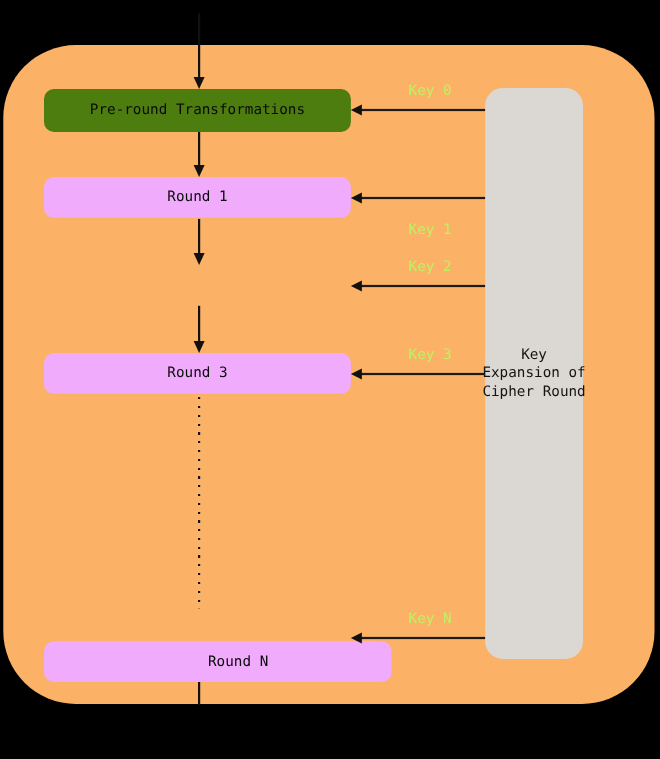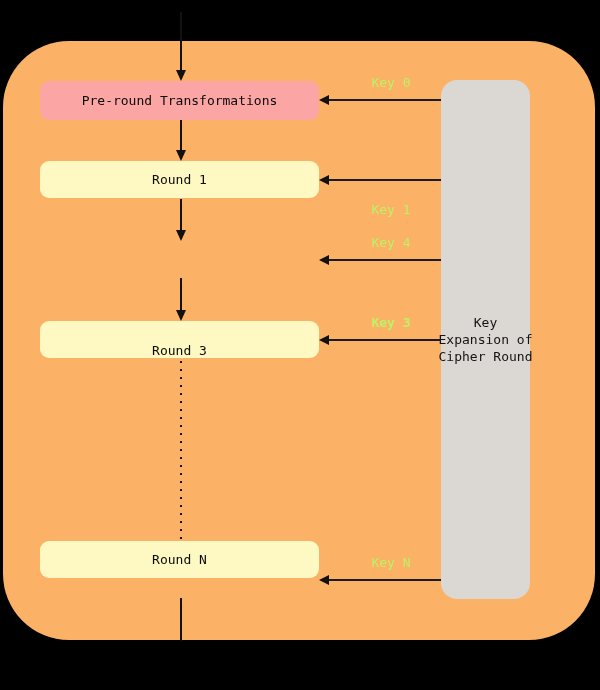--- a/index.html
+++ b/index.html
@@ -17,26 +17,26 @@
     display:flex;align-items:center;justify-content:center;
   }
   .keypanel-text{
     text-align:center;font-size:13px;line-height:17px;color:#141414;white-space:nowrap;
   }
   .node{
     position:absolute;left:40px;width:279px;border-radius:9px;
     display:flex;align-items:center;justify-content:center;
     font-size:13px;color:#0a0a0a;
   }
-  .node.pre{top:81px;height:39px;background:#fca5a5;}
-  .node.round{height:37px;background:#fef9c3;}
+  .node.pre{top:81px;height:39px;background:#4d7c0f;}
+  .node.round{height:37px;background:#f0abfc;}
   .n-r1{top:161px;}
   .n-r2{top:241px;}
-  .n-r3{top:321px;align-items:flex-end;}
-  .n-rn{top:541px;}
+  .n-r3{top:321px;}
+  .n-rn{top:583px;padding-left:37px;}
   .vline{position:absolute;left:180px;width:2px;background:#111;}
   .v-top{top:12px;height:58px;}
   .v-1{top:120px;height:31px;}
   .v-2{top:199px;height:32px;}
   .v-3{top:278px;height:33px;}
   .v-n{top:598px;height:43px;}
   .vdots{
     position:absolute;left:180px;top:361px;width:2px;height:192px;
     background:repeating-linear-gradient(180deg,#111 0 2px,transparent 2px 8px);
   }
@@ -51,21 +51,21 @@
   .arrow-left{
     position:absolute;left:319px;width:0;height:0;
     border-top:5px solid transparent;border-bottom:5px solid transparent;
     border-right:10px solid #111;
   }
   .al-0{top:95px;} .al-1{top:175px;} .al-2{top:255px;} .al-3{top:335px;} .al-n{top:575px;}
   .keylabel{
     position:absolute;left:349px;width:84px;text-align:center;
     font-size:13px;color:#bef264;white-space:nowrap;
   }
-  .kl-0{top:75px;} .kl-1{top:155px;margin-top:47px;} .kl-2{top:235px;} .kl-3{top:315px;font-weight:bold;} .kl-n{top:555px;}
+  .kl-0{top:75px;} .kl-1{top:155px;margin-top:47px;} .kl-2{top:235px;} .kl-3{top:315px;} .kl-n{top:555px;}
 </style>
 </head>
 <body>
 
 <div class="stage">
 
   <div class="frame"></div>
 
   <div class="keypanel">
     <div class="keypanel-text">
@@ -107,21 +107,21 @@
   <div class="hline h-0"></div>
   <div class="arrow-left al-0"></div>
   <div class="keylabel kl-0">Key 0</div>
 
   <div class="hline h-1"></div>
   <div class="arrow-left al-1"></div>
   <div class="keylabel kl-1">Key 1</div>
 
   <div class="hline h-2"></div>
   <div class="arrow-left al-2"></div>
-  <div class="keylabel kl-2">Key 4</div>
+  <div class="keylabel kl-2">Key 2</div>
 
   <div class="hline h-3"></div>
   <div class="arrow-left al-3"></div>
   <div class="keylabel kl-3">Key 3</div>
 
   <div class="hline h-n"></div>
   <div class="arrow-left al-n"></div>
   <div class="keylabel kl-n">Key N</div>
 
 </div>

